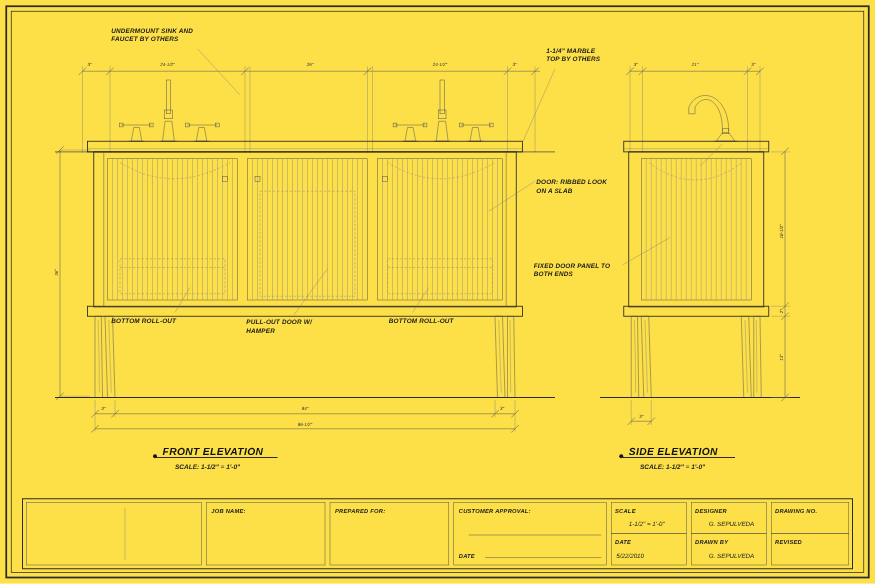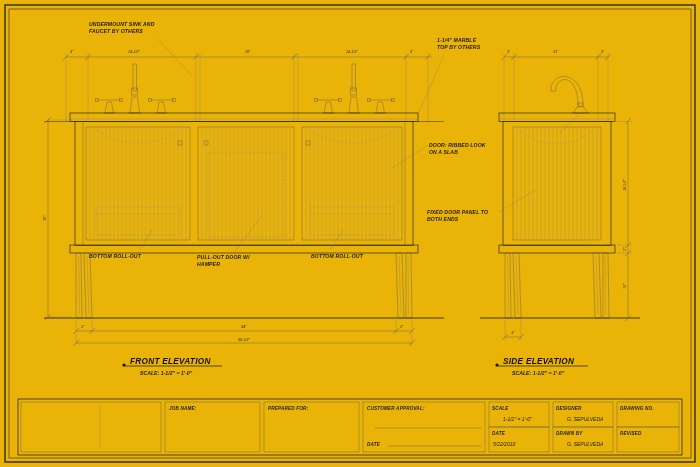--- a/index.html
+++ b/index.html
@@ -8,21 +8,21 @@
     padding: 0;
     background: #ffffff;
   }
   body {
     font-family: "Liberation Sans", sans-serif;
   }
   #sheet {
     position: relative;
     width: 700px;
     height: 467px;
-    background: #eab308;
+    background: #fde047;
     overflow: hidden;
   }
   #sheet svg {
     position: absolute;
     left: 0;
     top: 0;
   }
   .note-text {
     font-family: "Liberation Sans", sans-serif;
     font-style: italic;

